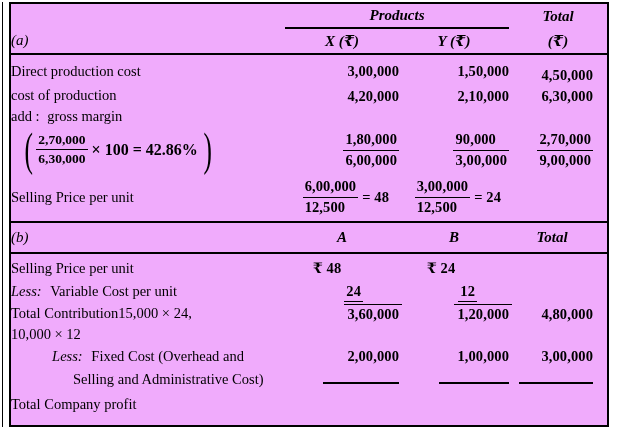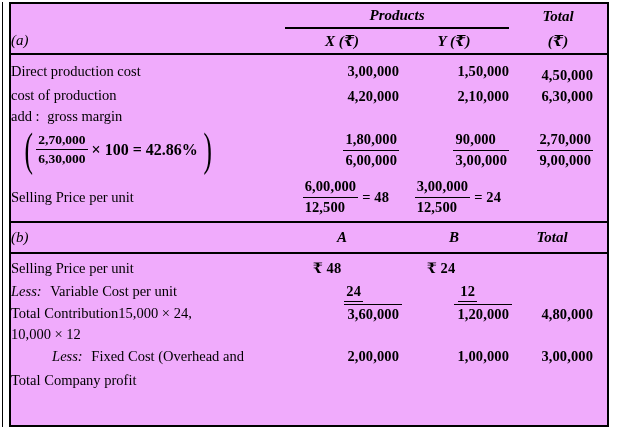--- a/index.html
+++ b/index.html
@@ -330,20 +330,32 @@
 
         <tr>
           <td class="lbl" style="height:22px;text-align:center;">
             <span style="font-style:italic;">Less:</span>
             <span style="padding-left:5px;">Fixed Cost (Overhead and</span>
           </td>
           <td class="num">2,00,000</td>
           <td class="num">1,00,000</td>
           <td class="num tot">3,00,000</td>
         </tr>
+        <tr>
+          <td class="lbl" style="height:24px;padding-left:62px;">Selling and Administrative Cost)</td>
+          <td class="num">
+            <span style="display:inline-block;width:76px;border-top:2px solid #000;"></span>
+          </td>
+          <td class="num">
+            <span style="display:inline-block;width:70px;border-top:2px solid #000;"></span>
+          </td>
+          <td class="num tot">
+            <span style="display:inline-block;width:74px;border-top:2px solid #000;"></span>
+          </td>
+        </tr>
 
         <tr>
           <td class="lbl" style="height:26px;">  Total Company profit</td>
           <td class="num">
             
           </td>
           <td class="num">
             
           </td>
           <td class="num tot">

